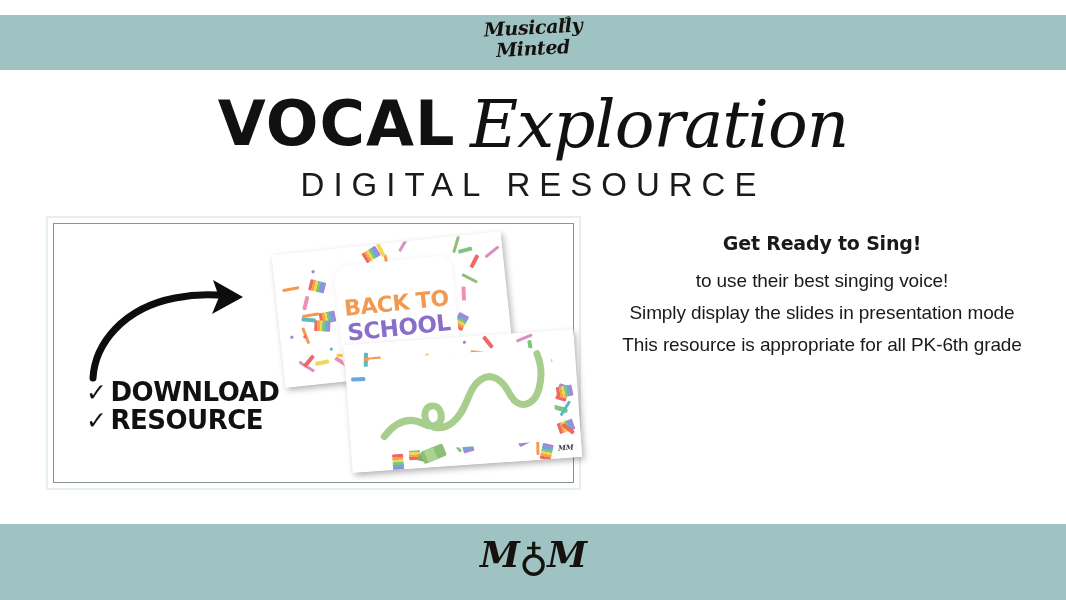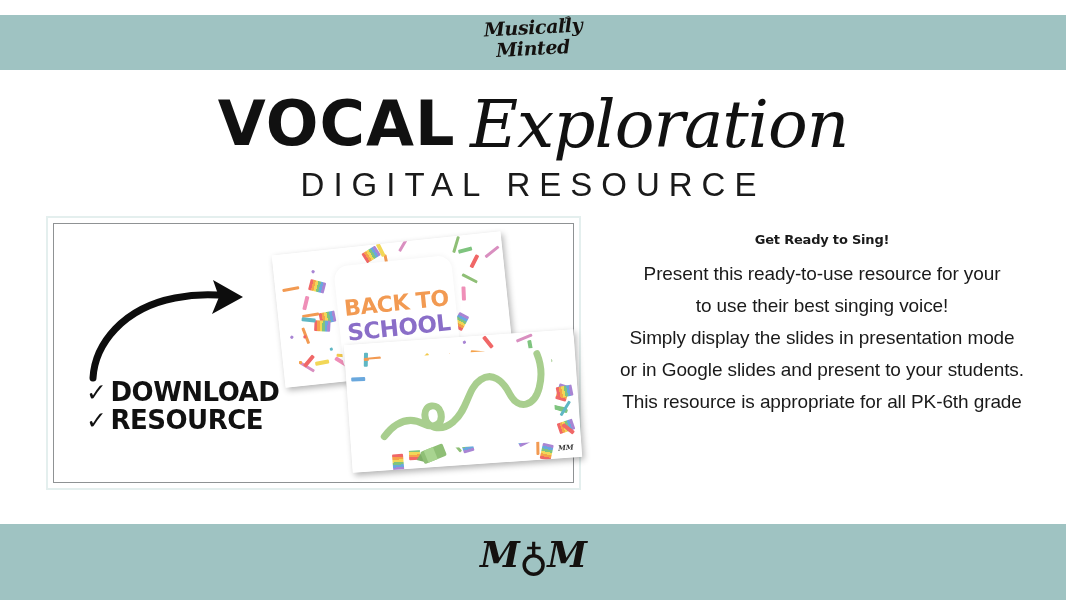--- a/index.html
+++ b/index.html
@@ -294,21 +294,21 @@
     position: absolute;
     left: 604px;
     top: 232px;
     width: 436px;
     text-align: center;
     color: #1a1a1a;
   }
   #copy-heading {
     font-family: "DejaVu Sans", sans-serif;
     font-weight: 700;
-    font-size: 13px;
+    font-size: 19px;
     letter-spacing: -0.2px;
     margin-bottom: 11px;
   }
   #copy p {
     margin: 0;
     font-family: "Liberation Sans", sans-serif;
     font-weight: 400;
     font-size: 19px;
     line-height: 32px;
     letter-spacing: -0.1px;
@@ -478,23 +478,21 @@
       <div class="tip"></div>
       <div class="body"></div>
       <div class="band2"></div>
     </div>
   </div>
   <div id="front-sig">MM</div>
 </div>
 
 <div id="copy">
   <div id="copy-heading">Get Ready to Sing!</div>
-  <p>Present this ready-to-use resource for your</p>
   <p>to use their best singing voice!</p>
   <p>Simply display the slides in presentation mode</p>
-  <p>or in Google slides and present to your students.</p>
   <p>This resource is appropriate for all PK-6th grade</p>
 </div>
 
 <div class="band" id="bottom-band"></div>
 <div class="band-logo" id="bottom-logo">
   <span>M</span><span class="clef">♁</span><span>M</span>
 </div>
 
 </body></html>

